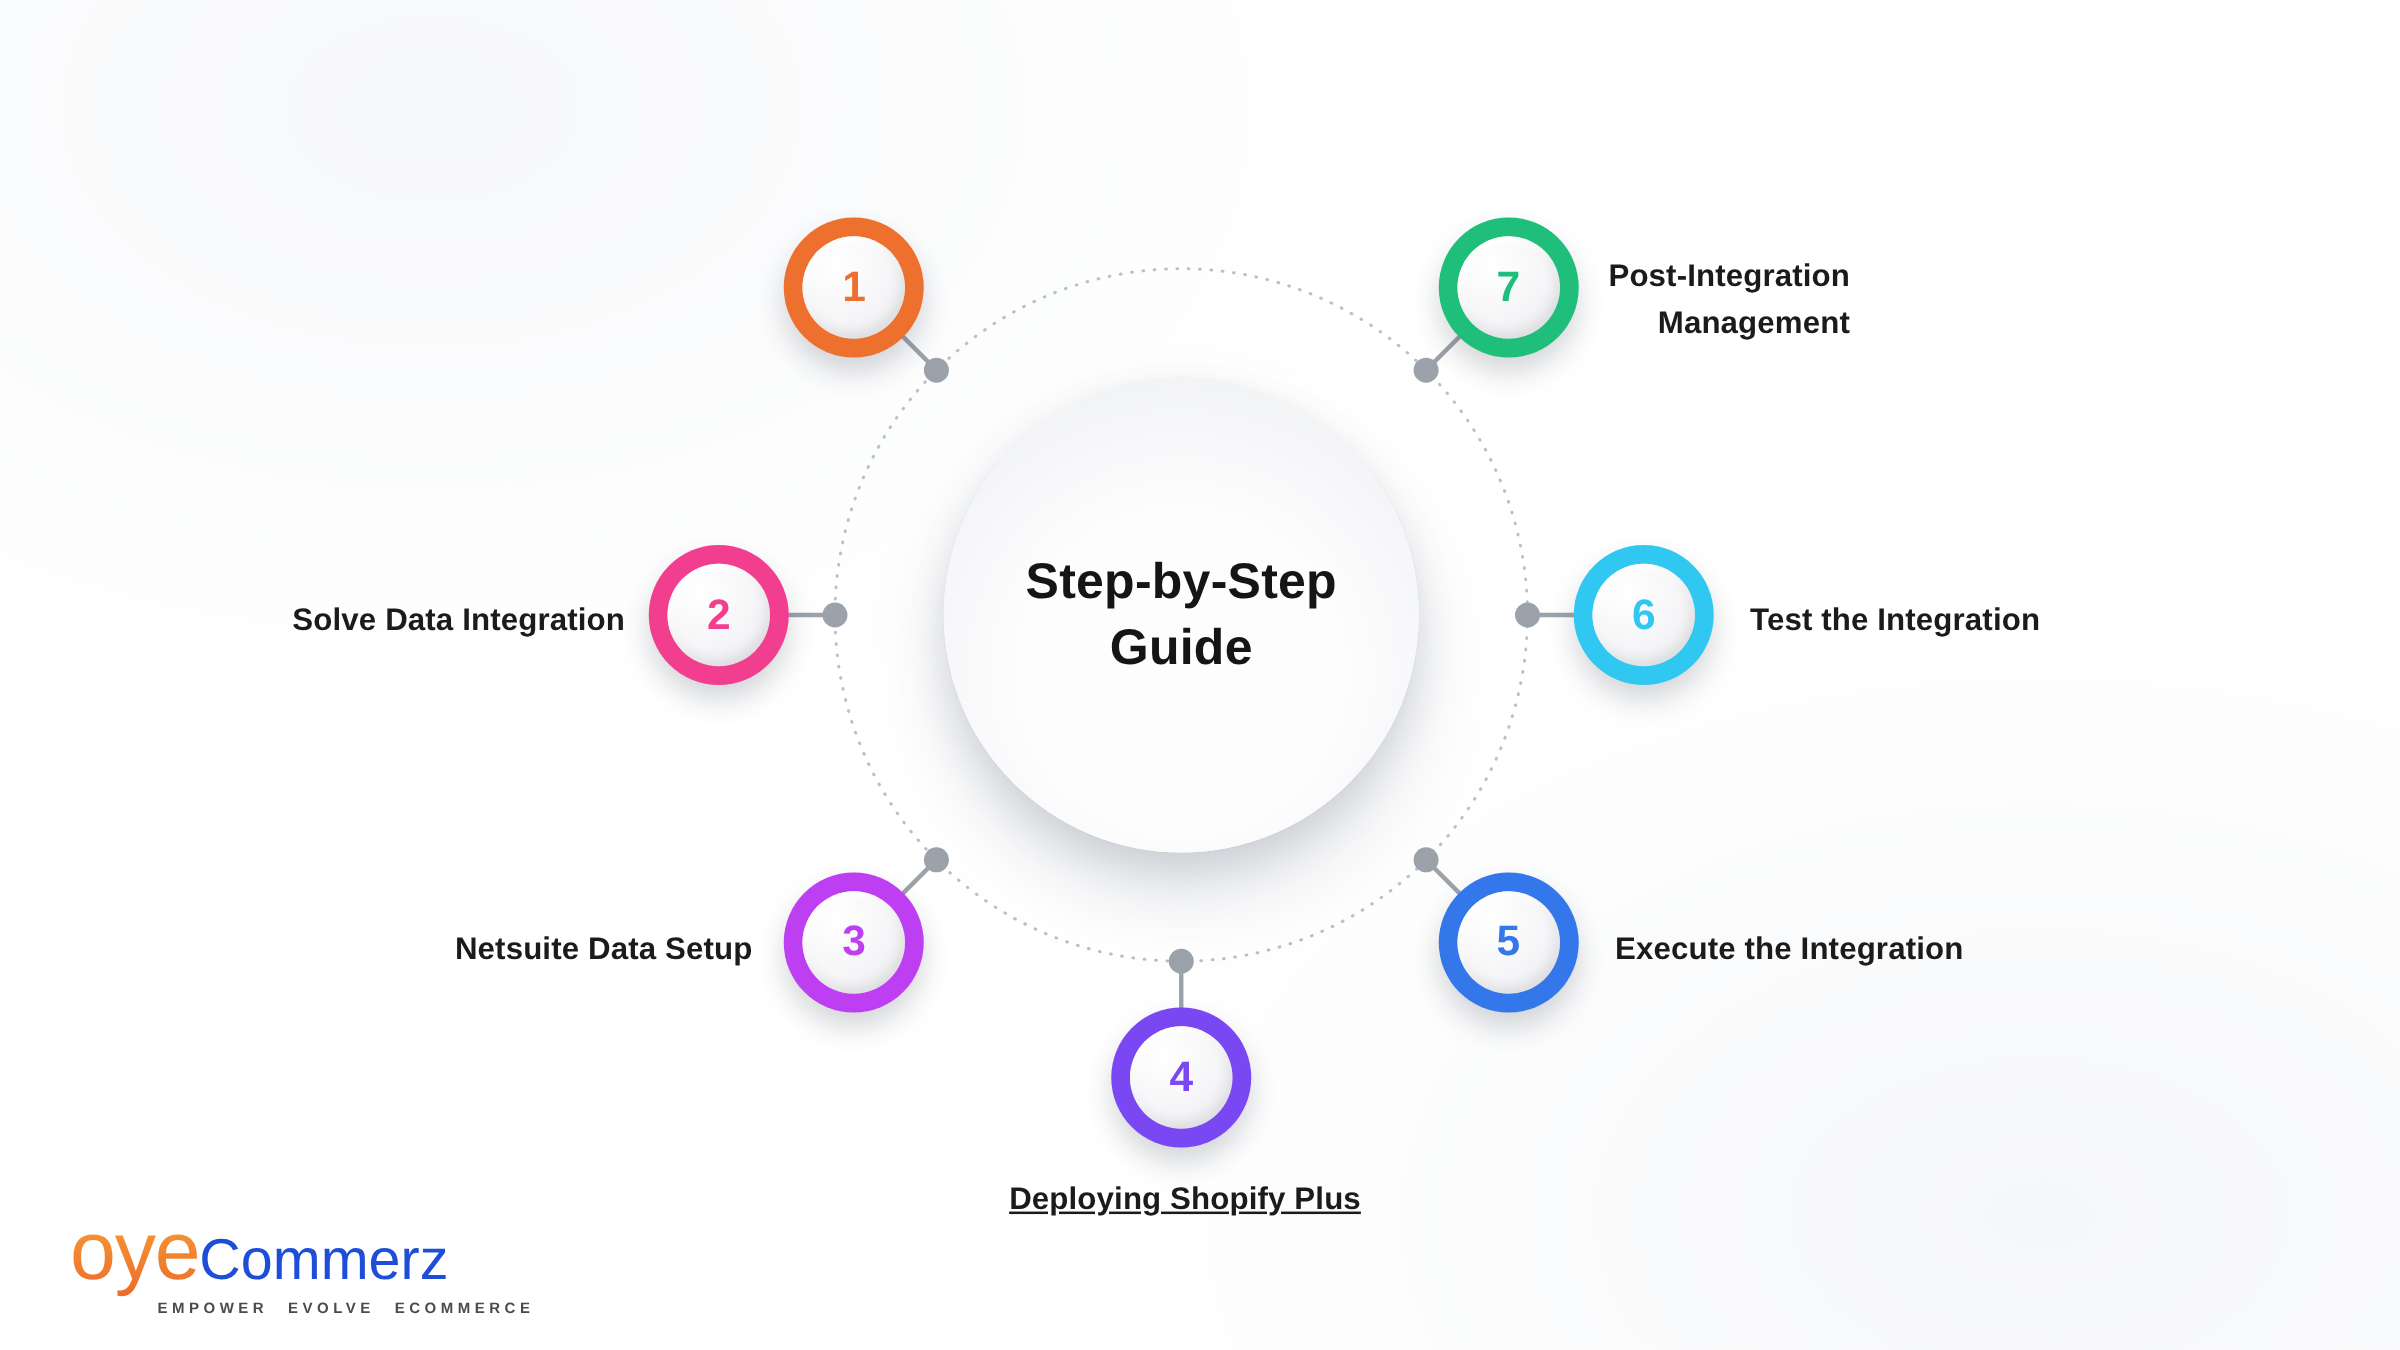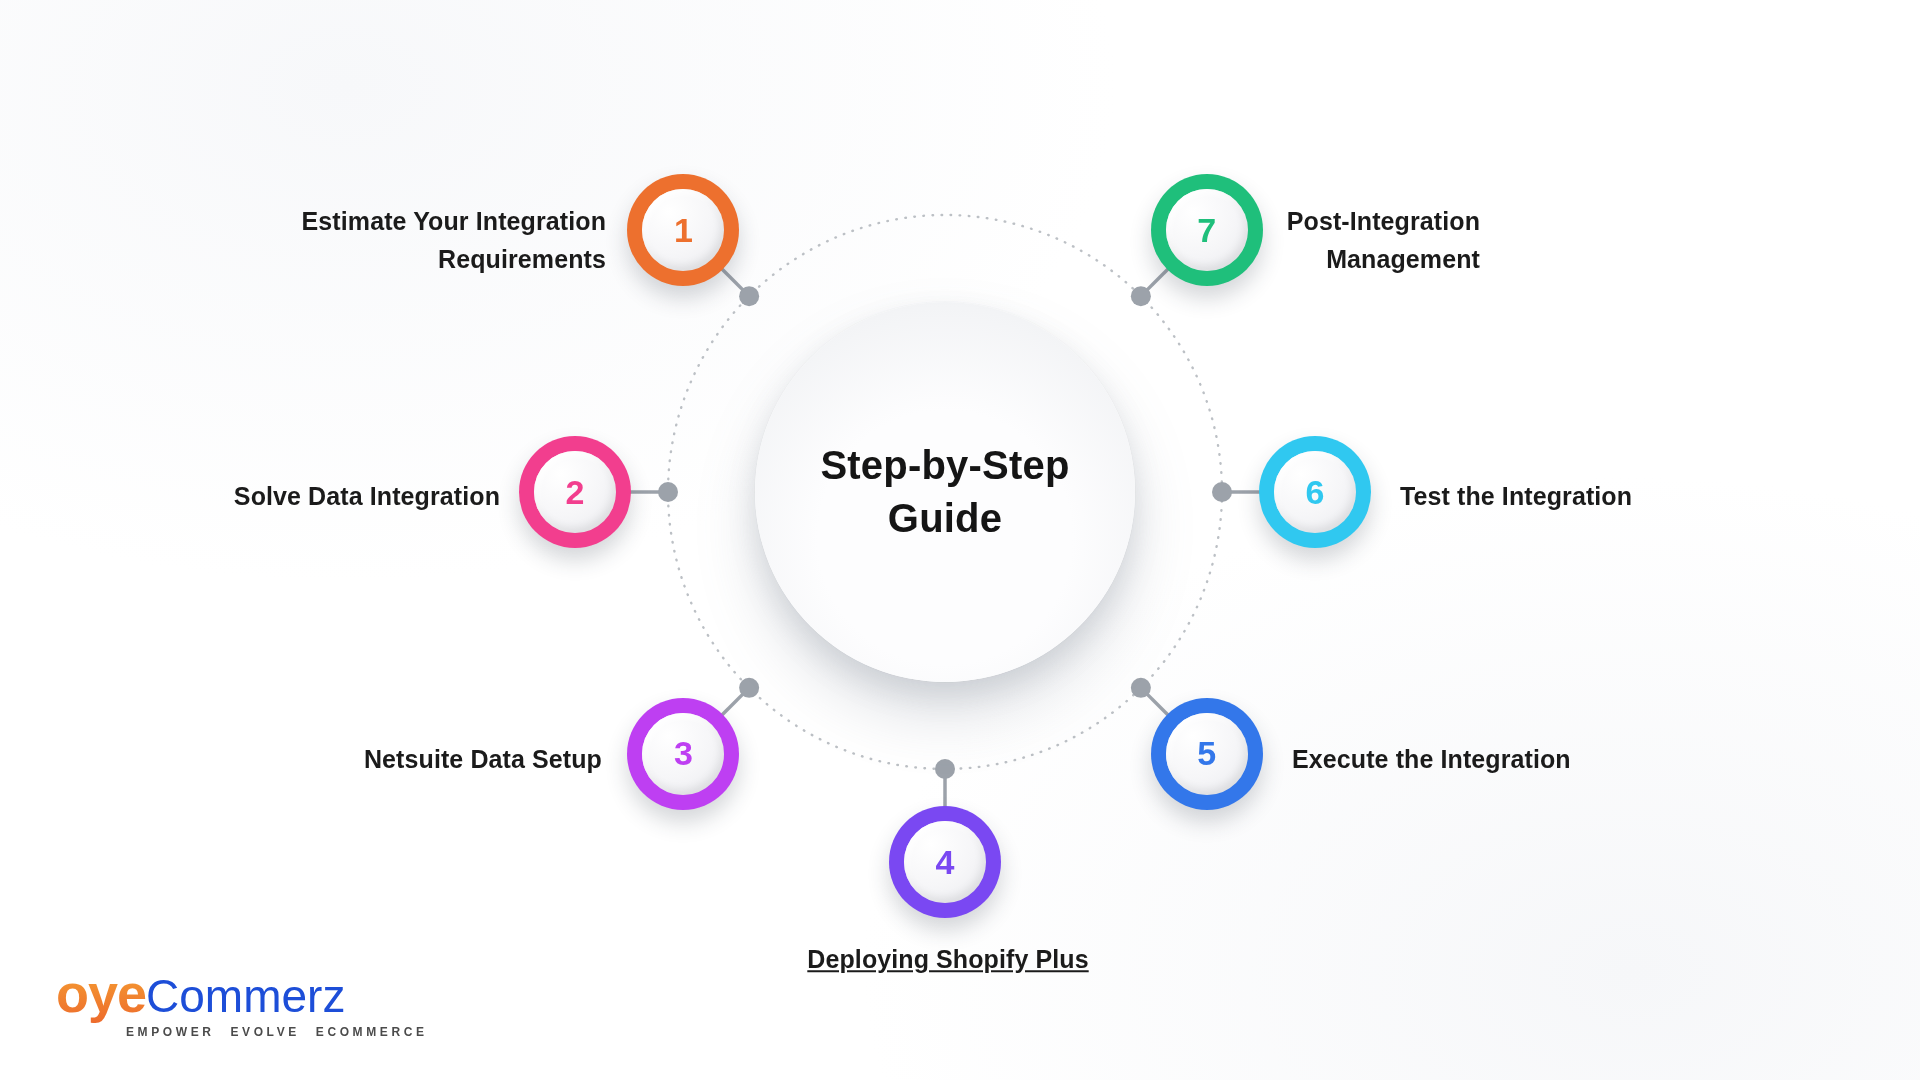--- a/index.html
+++ b/index.html
@@ -65,22 +65,22 @@
     font-weight: 700;
     color: #1b1b1b;
     line-height: 1.5;
     letter-spacing: 0.1px;
   }
 
   
   .logo { position: absolute; left: 56px; top: 962px; }
   .logo-row { display: flex; align-items: baseline; }
   .logo-oye {
-    font-size: 54px;
-    font-weight: 700;
+    font-size: 66px;
+    font-weight: 400;
     letter-spacing: -1px;
     background: linear-gradient(180deg, #f6a433, #ed6a2c);
     -webkit-background-clip: text;
     background-clip: text;
     color: transparent;
     text-align: center;
   }
   .logo-commerz {
     font-size: 46px;
     font-weight: 500;
@@ -168,21 +168,20 @@
     <div class="node-inner">
       <span class="node-number" style="color: rgb(48, 200, 240);">6</span>
     </div>
   </div>
   <div class="node" style="left: 1150.63px; top: 174.37px; background: rgb(31, 191, 123);">
     <div class="node-inner">
       <span class="node-number" style="color: rgb(31, 191, 123);">7</span>
     </div>
   </div>
 
-  <div class="step-label" style="max-width: 330px; top: 240px; right: 1314px; text-align: right; transform: translateY(-50%);">Estimate Your Integration Requirements</div>
   <div class="step-label" style="max-width: 430px; top: 497px; right: 1420px; text-align: right; transform: translateY(-50%);">Solve Data Integration</div>
   <div class="step-label" style="max-width: 380px; top: 760px; right: 1318px; text-align: right; transform: translateY(-50%);">Netsuite Data Setup</div>
   <div class="step-label" style="max-width: 520px; top: 960px; left: 948px; text-align: center; transform: translate(-50%, -50%); text-decoration: underline;">Deploying Shopify Plus</div>
   <div class="step-label" style="max-width: 430px; top: 760px; left: 1292px; text-align: left; transform: translateY(-50%);">Execute the Integration</div>
   <div class="step-label" style="max-width: 430px; top: 497px; left: 1400px; text-align: left; transform: translateY(-50%);">Test the Integration</div>
   <div class="step-label" style="max-width: 250px; top: 240px; left: 1230px; text-align: right; transform: translateY(-50%);">Post-Integration Management</div>
 
   <div class="logo">
     <div class="logo-row">
       <span class="logo-oye" style="background-image: linear-gradient(rgb(246, 164, 51), rgb(237, 106, 44));">oye</span>

